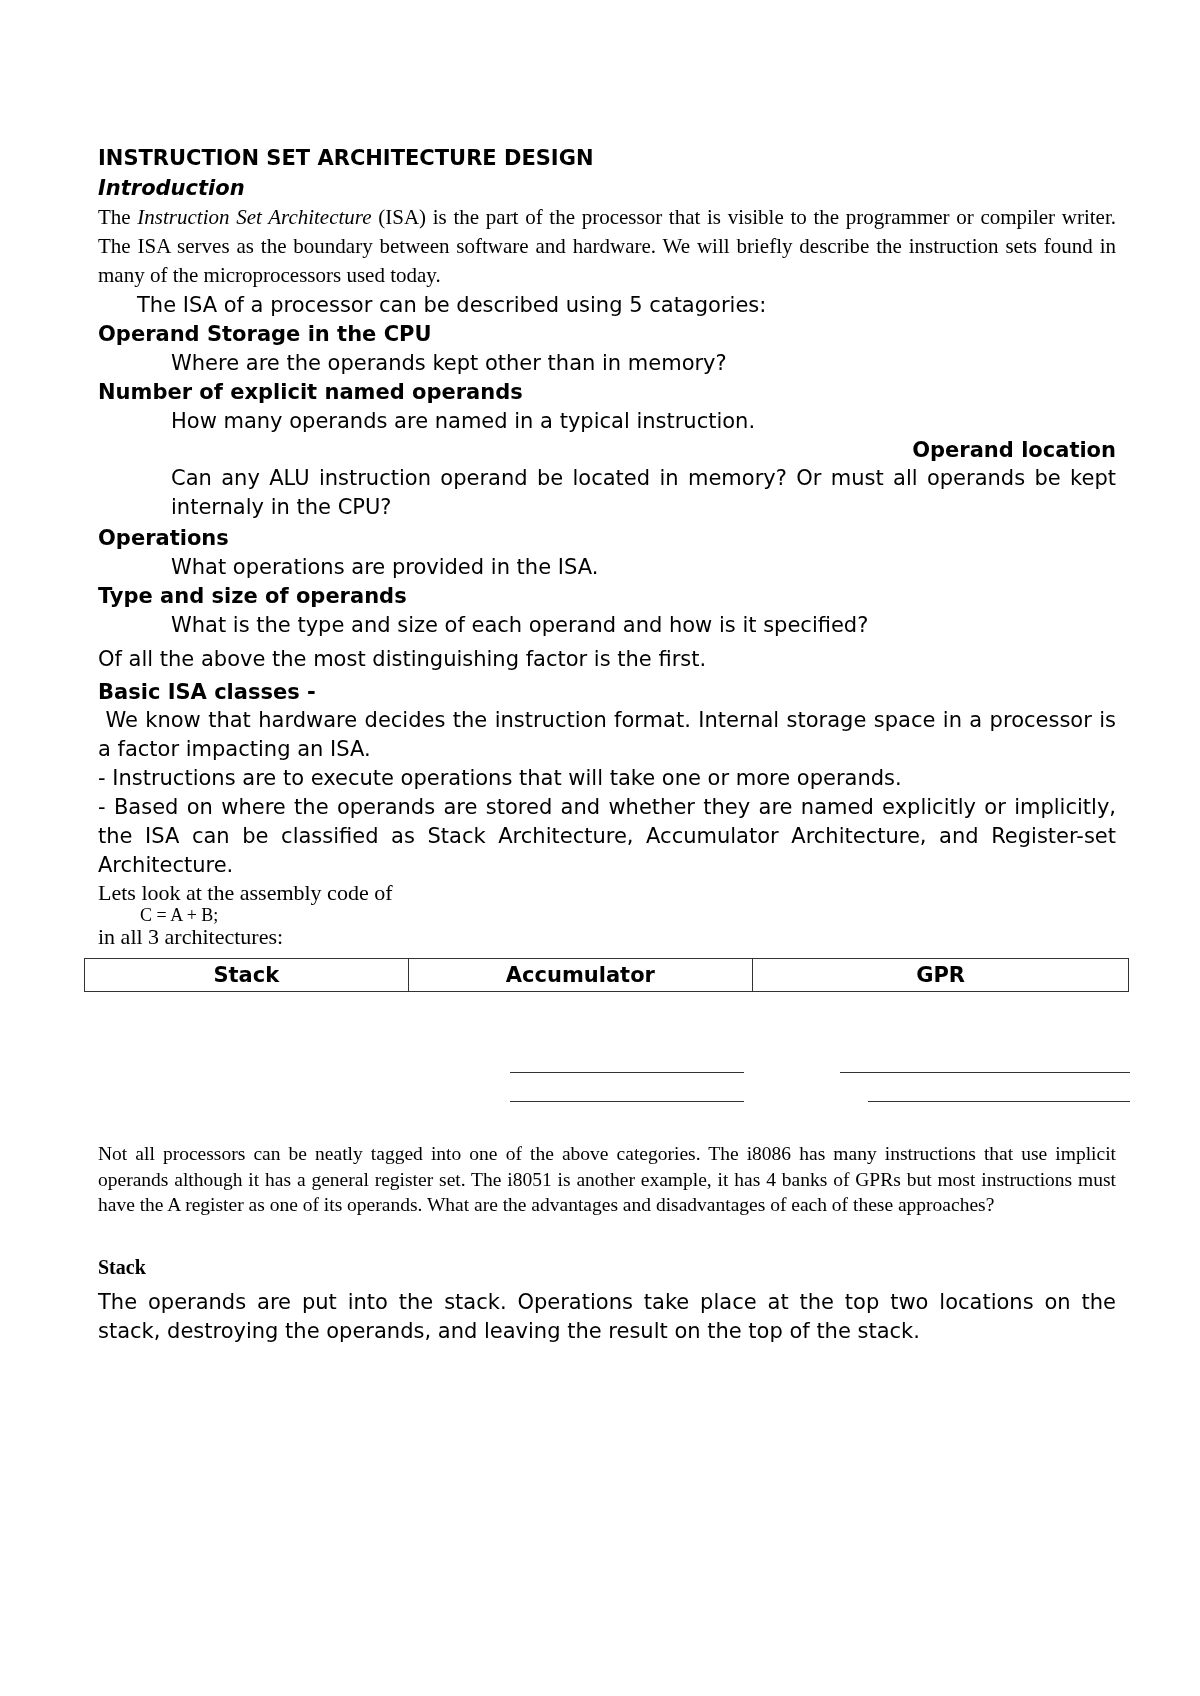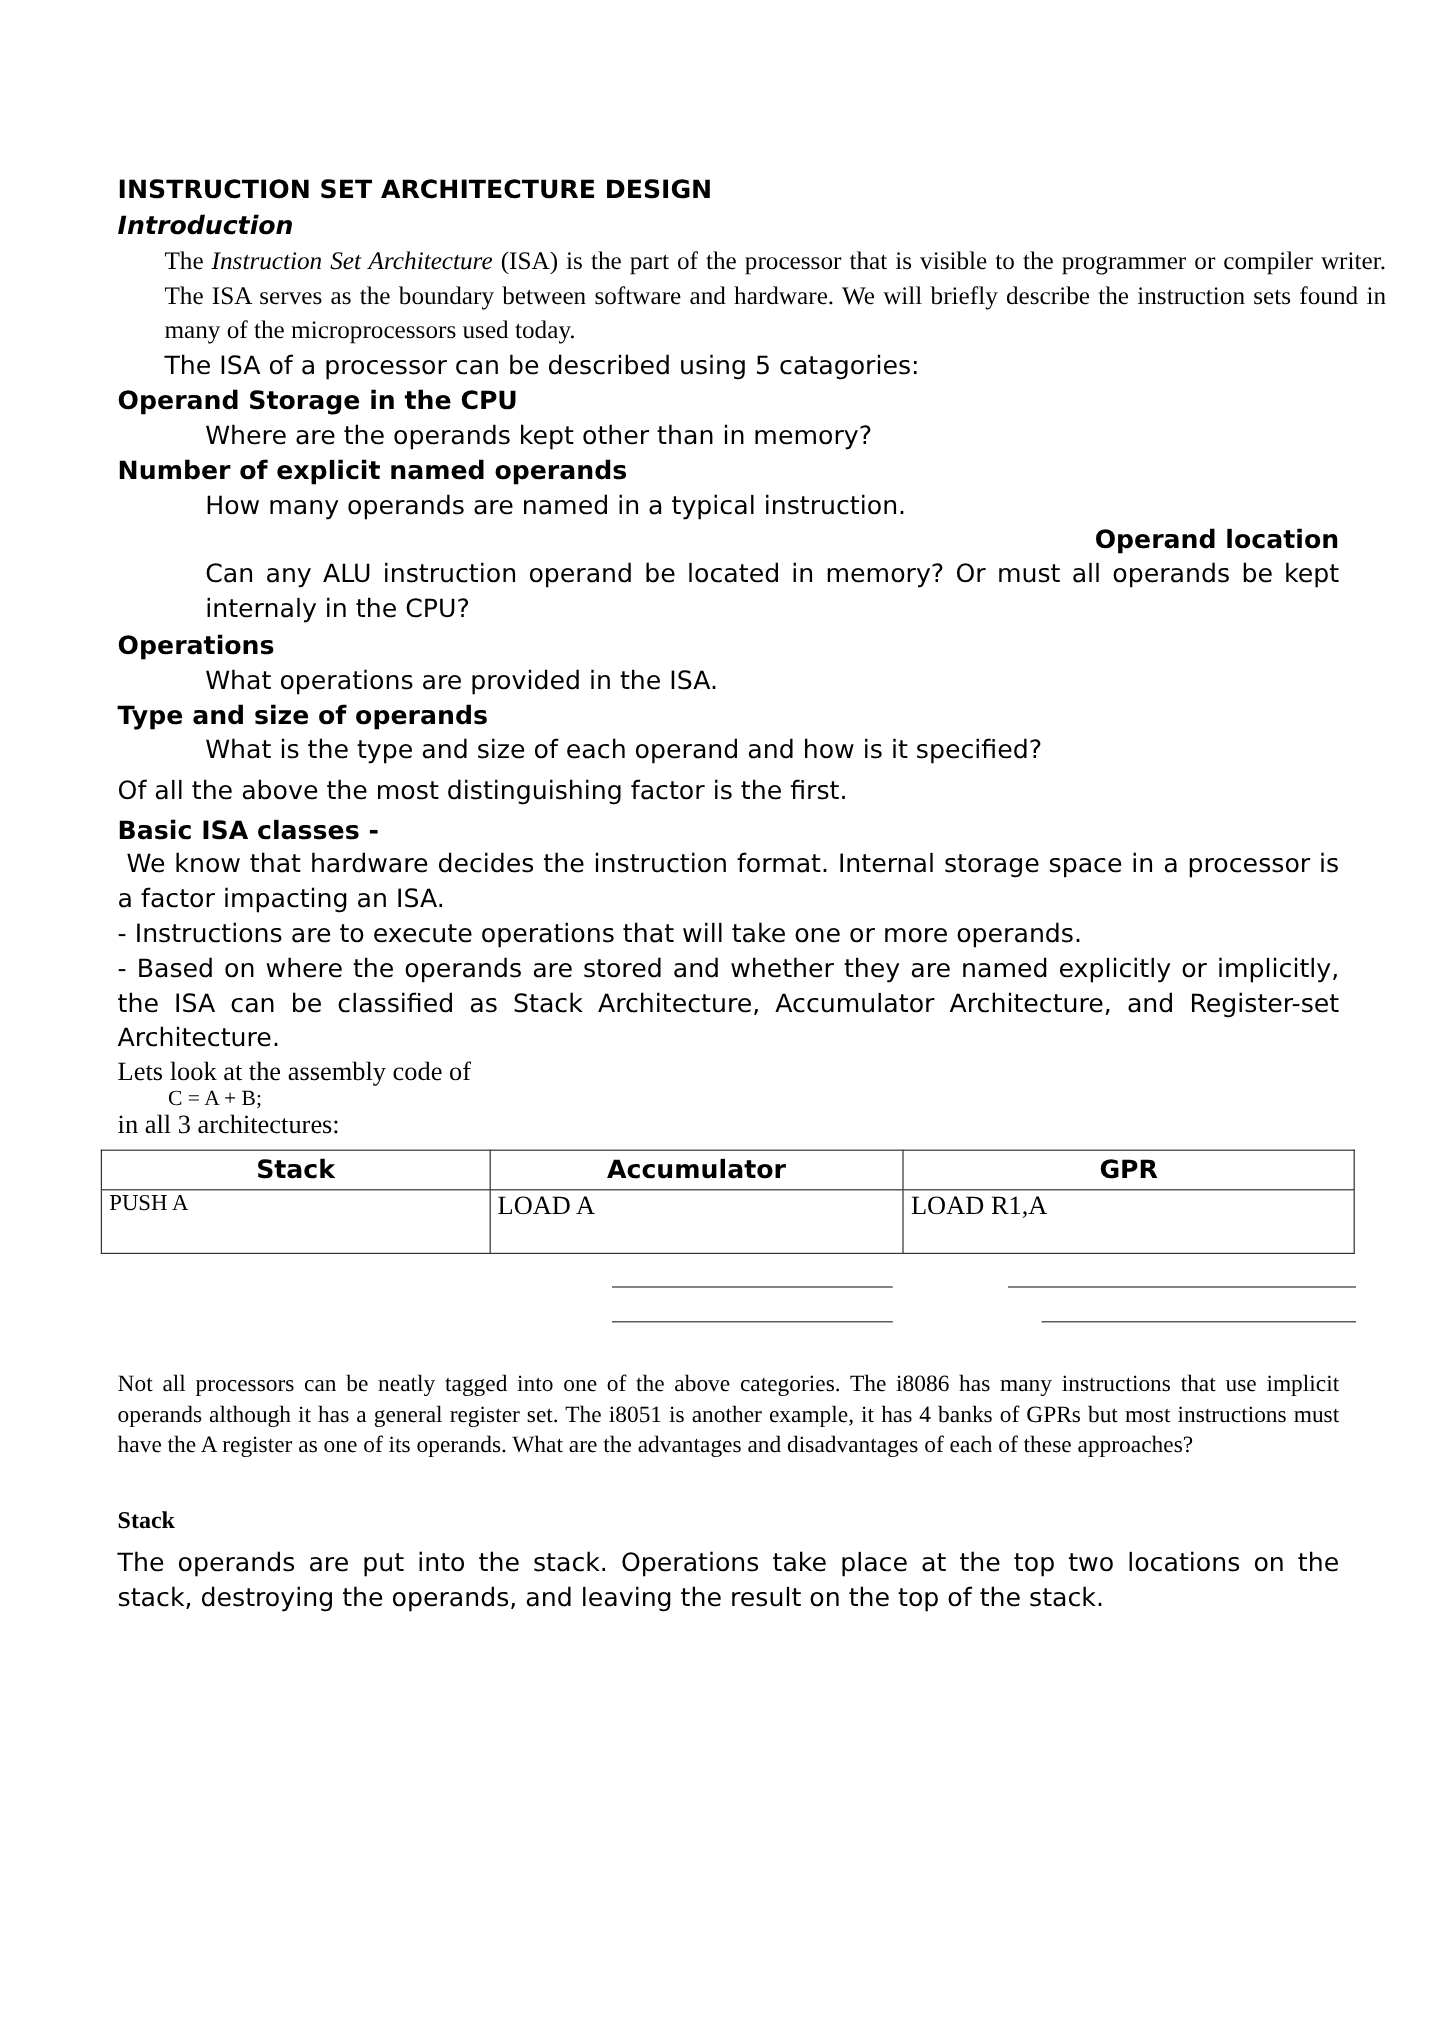--- a/index.html
+++ b/index.html
@@ -21,21 +21,21 @@
     .r2 td, .r3 td, .r4 td { height: 31px; }
   </style>
 </head>
 <body>
 
 <div class="page">
 
   <div class="blk h" style="top:142px;">INSTRUCTION SET ARCHITECTURE DESIGN</div>
   <div class="blk h" style="top:172px;font-style:italic;">Introduction</div>
 
-  <div class="blk p-serif just" style="top:203px; line-height:29px;margin-left:39px;"><span>The </span><i>Instruction Set Architecture</i><span> (ISA) is the part of the processor that is visible to the programmer or compiler writer. The ISA serves as the boundary between software and hardware. We will briefly describe the instruction sets found in many of the microprocessors used today.</span></div>
+  <div class="blk p-serif just" style="top:203px; line-height:29px;"><span>The </span><i>Instruction Set Architecture</i><span> (ISA) is the part of the processor that is visible to the programmer or compiler writer. The ISA serves as the boundary between software and hardware. We will briefly describe the instruction sets found in many of the microprocessors used today.</span></div>
 
   <div class="blk b21" style="top:290px;margin-left:39px;">The ISA of a processor can be described using 5 catagories:</div>
 
   <div class="blk h" style="top:318px;">Operand Storage in the CPU</div>
   <div class="blk b21 ind" style="top:348px;">Where are the operands kept other than in memory?</div>
 
   <div class="blk h" style="top:376px;">Number of explicit named operands</div>
   <div class="blk b21 ind" style="top:406px;">How many operands are named in a typical instruction.</div>
 
   <div class="blk h" style="top:434px;text-align:right;">Operand location</div>
@@ -58,25 +58,20 @@
   <div class="blk p-serif" style="top:904px; font-size:18px; line-height:22px; padding-left:42px; box-sizing:border-box;">C = A + B;</div>
   <div class="blk p-serif" style="top:924px; font-size:22px; line-height:26px;">in all 3 architectures:</div>
 
   <table class="isa" style="top:958px;">
     <tbody>
         <tr>
       <th style="width:31%;">Stack</th>
       <th style="width:33%;">Accumulator</th>
       <th style="width:36%;">GPR</th>
     </tr>
-    <tr class="r1">
-      <td>PUSH A</td>
-      <td class="big">LOAD A</td>
-      <td class="big">LOAD R1,A</td>
-    </tr>
   </tbody>
     </table>
 
   <div style="position:absolute; left:412px; top:1072px; width:234px; border-bottom:1.5px solid #333;"></div>
   <div style="position:absolute; left:412px; top:1101px; width:234px; border-bottom:1.5px solid #333;"></div>
   <div style="position:absolute; left:742px; top:1072px; width:290px; border-bottom:1.5px solid #333;"></div>
   <div style="position:absolute; left:770px; top:1101px; width:262px; border-bottom:1.5px solid #333;"></div>
 
   <div class="blk p-serif-sm just" style="top:1141px; line-height:25.5px;">Not all processors can be neatly tagged into one of the above categories. The i8086 has many instructions that use implicit operands although it has a general register set. The i8051 is another example, it has 4 banks of GPRs but most instructions must have the A register as one of its operands. What are the advantages and disadvantages of each of these approaches?</div>
 

